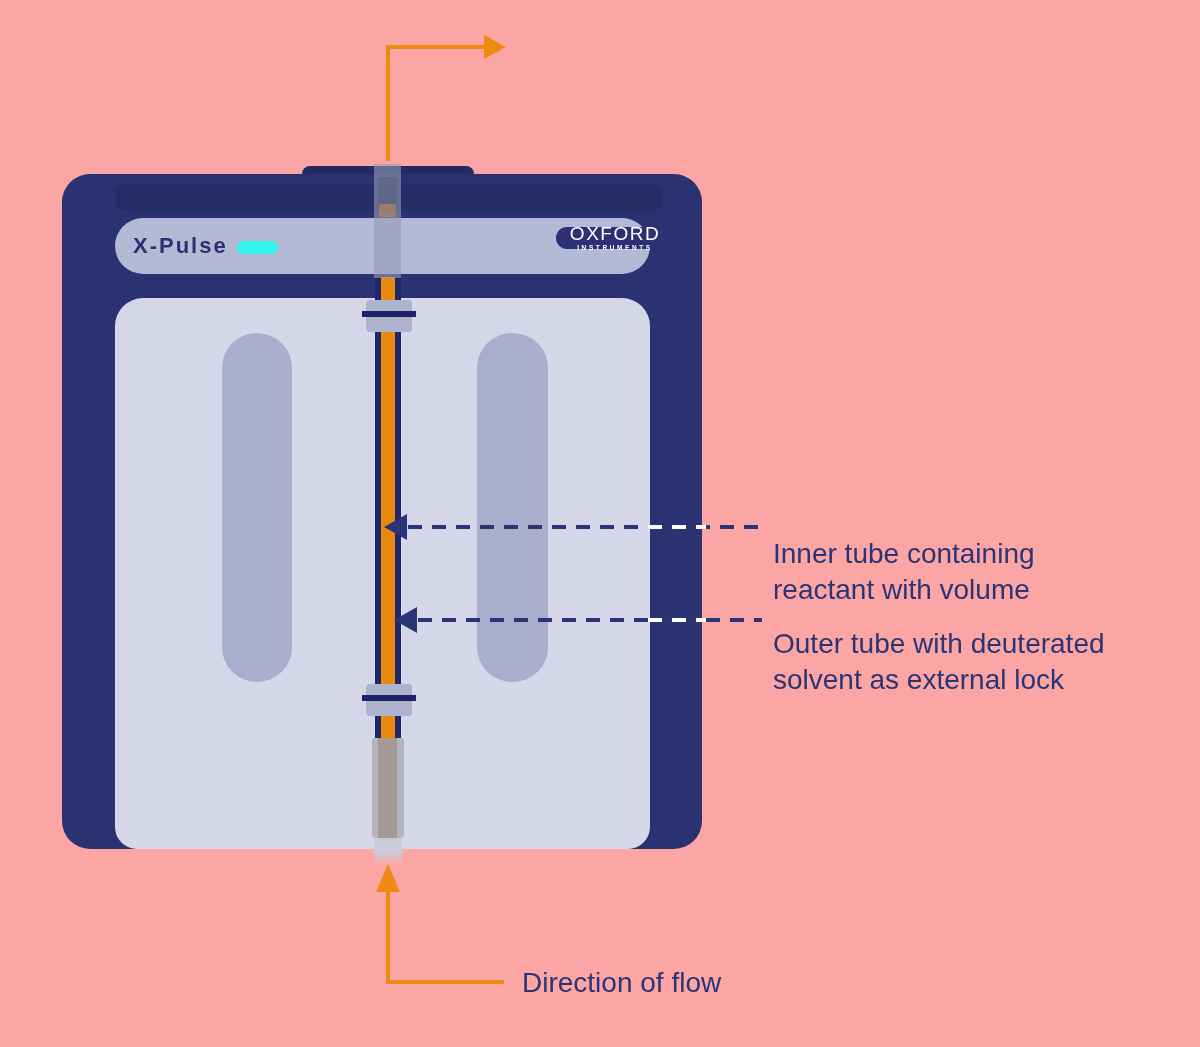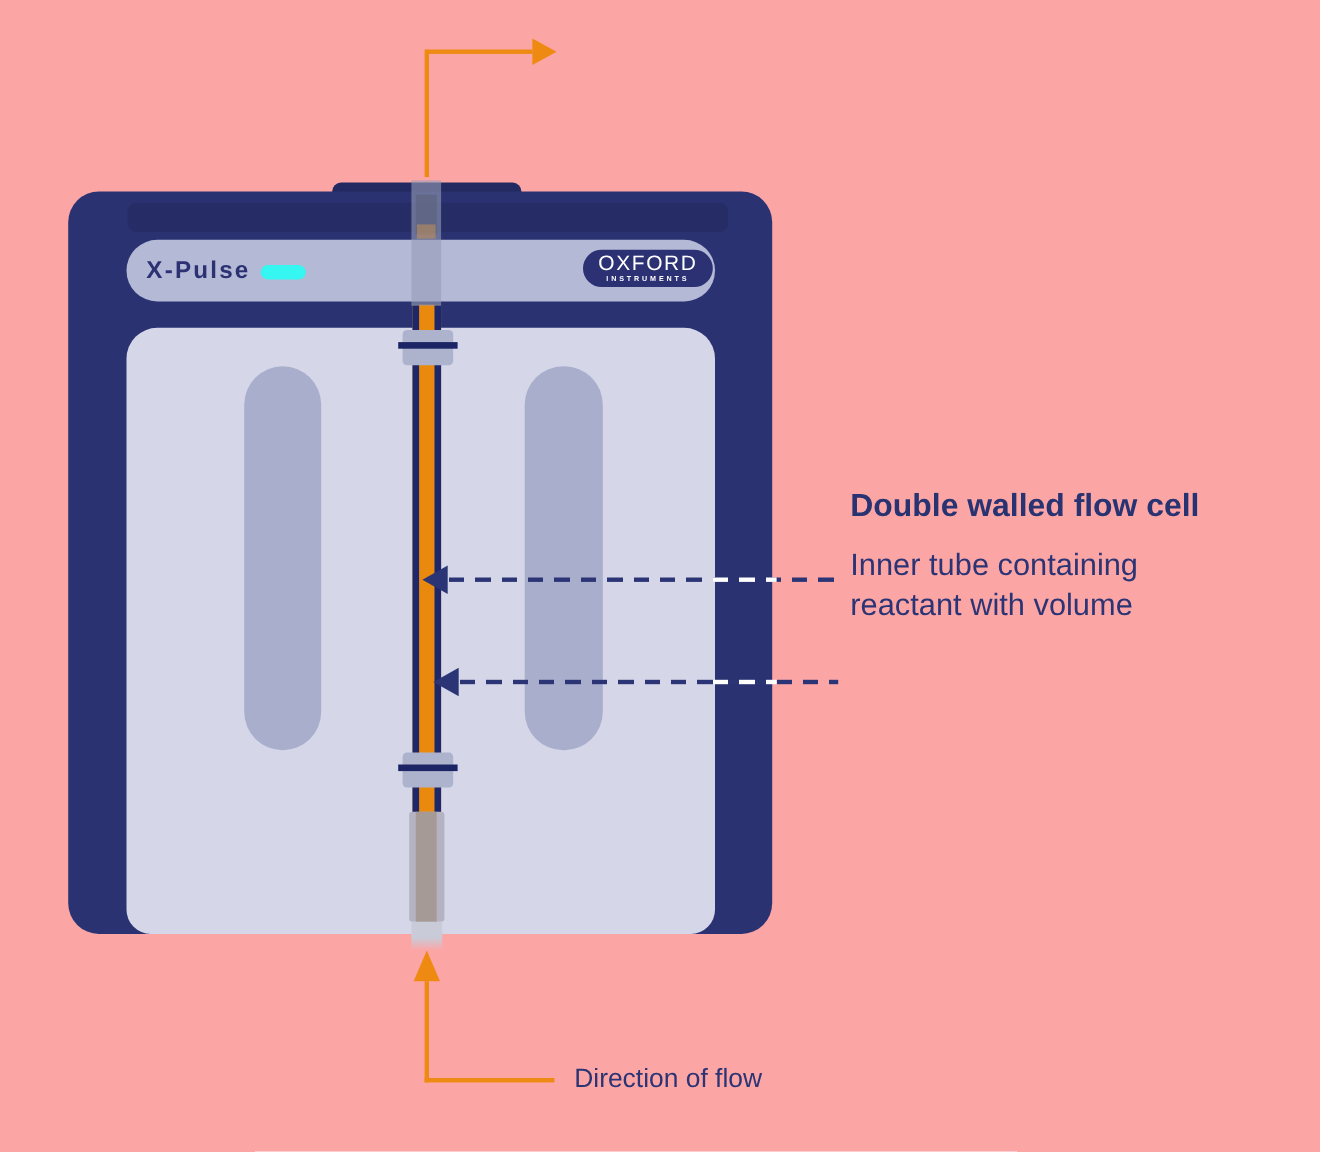--- a/index.html
+++ b/index.html
@@ -11,21 +11,21 @@
 
   
   .body-shell{left:62px;top:174px;width:640px;height:675px;background:#2b3272;border-radius:28px;}
   .lid{left:302px;top:166px;width:172px;height:26px;background:#232a61;border-radius:8px;}
   .top-band{left:116px;top:184px;width:546px;height:27px;background:#262d66;border-radius:8px;}
 
   .header-bar{left:115px;top:218px;width:535px;height:56px;background:#b4b9d6;border-radius:28px;}
   .product-name{left:133px;top:218px;height:56px;line-height:56px;font-size:22px;font-weight:bold;
     letter-spacing:2px;color:#2b3173;}
   .indicator{left:237px;top:241px;width:41px;height:13px;border-radius:7px;background:#35f6f0;}
-  .logo-pill{left:530px;top:227px;width:118px;height:34px;background:#2b3173;border-radius:19px;
+  .logo-pill{left:556px;top:227px;width:118px;height:22px;background:#2b3173;border-radius:19px;
     display:flex;flex-direction:column;align-items:center;justify-content:center;}
   .logo-primary{color:#ffffff;font-size:19px;line-height:19px;letter-spacing:1.5px;font-weight:400;}
   .logo-secondary{color:#ffffff;font-size:6.5px;line-height:8px;letter-spacing:2.6px;font-weight:bold;margin-top:1px;}
 
   .front-panel{left:115px;top:298px;width:535px;height:551px;background:#d5d7e8;
     border-radius:28px 28px 22px 22px;}
   .slot{top:333px;width:70px;height:349px;background:#a9aecd;border-radius:35px;}
   .slot-left{left:222px;}
   .slot-right{left:477px;width:71px;}
 
@@ -66,24 +66,24 @@
   .ann1-white{left:648px;top:525px;width:58px;}
   .ann2-dash{left:418px;top:618px;width:344px;}
   .ann2-white{left:648px;top:618px;width:58px;}
   .arrow-left{width:0;height:0;border-top:13px solid transparent;border-bottom:13px solid transparent;
     border-right:23px solid #2b3474;}
   .ann1-head{left:384px;top:514px;}
   .ann2-head{left:394px;top:607px;}
 
   
   .ann-title{left:773px;top:444px;font-size:29px;font-weight:bold;color:#283372;}
-  .ann-label{left:773px;font-size:28px;color:#2b3474;line-height:36px;}
+  .ann-label{left:773px;font-size:28px;color:#2b3474;line-height:36px;margin-top:40px;}
   .ann-inner{top:496px;}
   .ann-outer{top:586px;}
-  .flow-label{left:522px;top:967px;font-size:24px;color:#2b3474;}
+  .flow-label{left:522px;top:967px;font-size:28px;color:#2b3474;}
 </style>
 </head>
 <body>
 
 <div class="canvas">
 
   <div class="abs flow-line outlet-v"></div>
   <div class="abs flow-line outlet-h"></div>
   <div class="abs arrow-right"></div>
 
@@ -126,20 +126,23 @@
   <div class="abs flow-line inlet-h"></div>
 
   <div class="abs dash-navy ann1-dash"></div>
   <div class="abs dash-white ann1-white"></div>
   <div class="abs arrow-left ann1-head"></div>
 
   <div class="abs dash-navy ann2-dash"></div>
   <div class="abs dash-white ann2-white"></div>
   <div class="abs arrow-left ann2-head"></div>
 
-  <div class="abs ann-title">Double walled flow cell</div>
   <div class="abs ann-label ann-inner">
     <div>Inner tube containing</div>
     <div>reactant with volume</div>
+  </div>
+  <div class="abs ann-label ann-outer">
+    <div>Outer tube with deuterated</div>
+    <div>solvent as external lock</div>
   </div>
   <div class="abs flow-label">Direction of flow</div>
 
 </div>
 
 </body></html>

